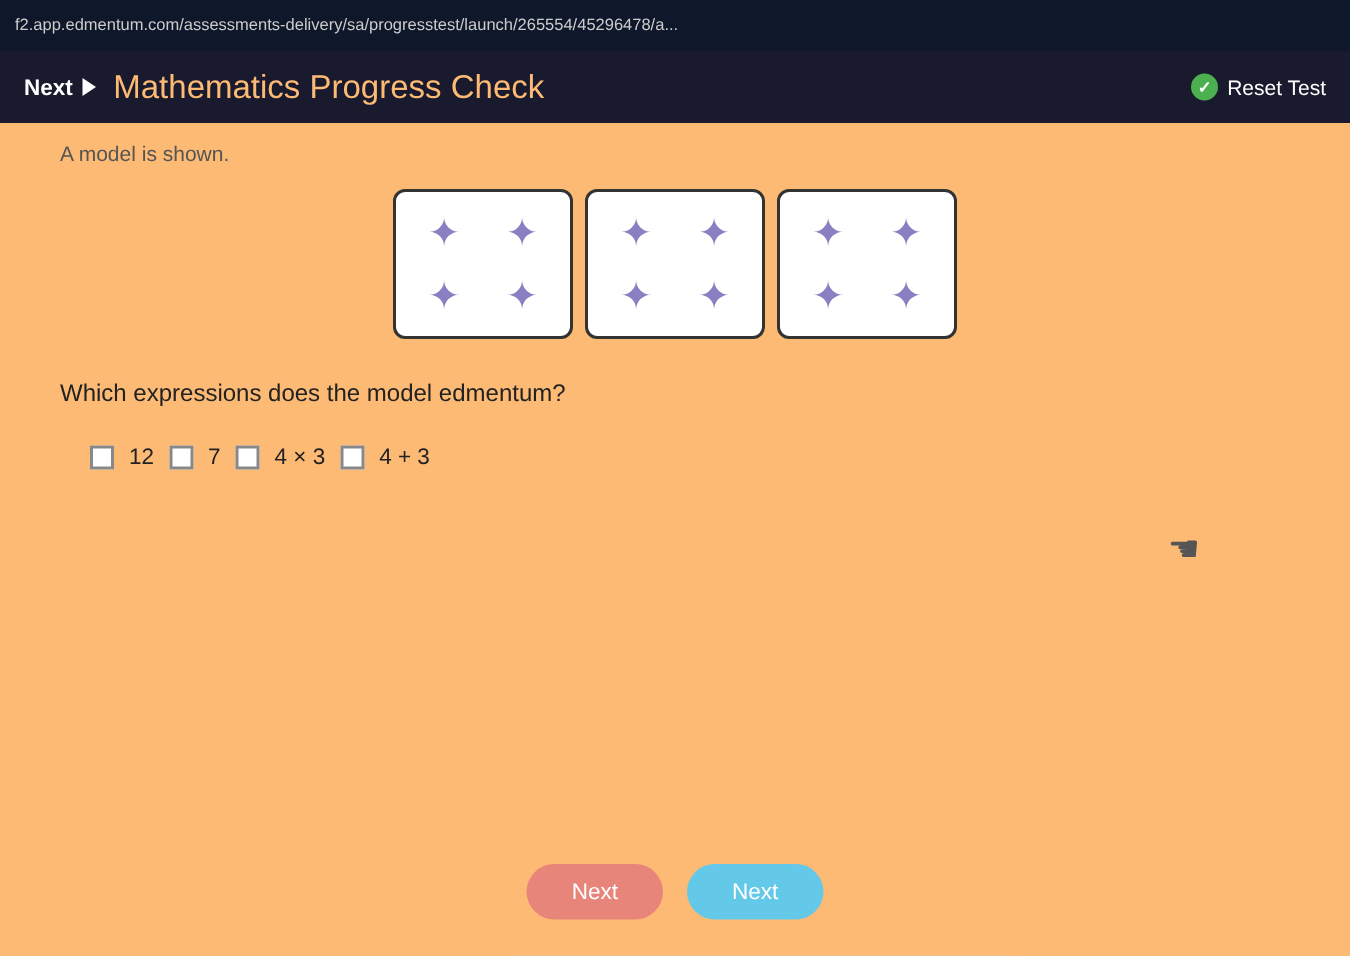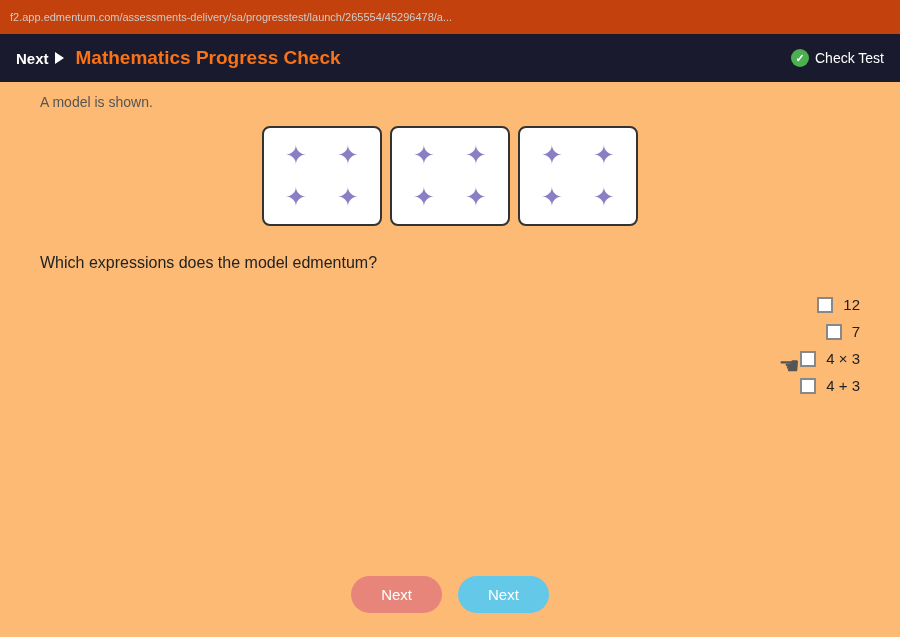--- a/index.html
+++ b/index.html
@@ -7,21 +7,21 @@
       font-family: Arial, sans-serif;
       background: #c8c8c8;
       width: 900px;
       height: 637px;
       overflow: hidden;
       position: relative;
     }
 
     
     .browser-bar {
-      background: #c2410c;
+      background: #0f172a;
       height: 28px;
       display: flex;
       align-items: center;
       padding: 17px 10px;
       color: #ccc;
       font-size: 11px;
     }
 
     
     .app-header {
@@ -56,23 +56,23 @@
     .next-arrow {
       width: 0;
       height: 0;
       border-top: 6px solid transparent;
       border-bottom: 6px solid transparent;
       border-left: 9px solid white;
       display: inline-block;
     }
 
     .header-title {
-      color: #f97316;
-      font-size: 19px;
-      font-weight: bold;
+      color: #fdba74;
+      font-size: 22px;
+      font-weight: normal;
     }
 
     .submit-test-btn {
       display: flex;
       align-items: center;
       gap: 6px;
       background: none;
       border: none;
       color: white;
       font-size: 14px;
@@ -140,24 +140,23 @@
     .question-text {
       font-size: 16px;
       color: #222;
       margin-bottom: 24px;
       font-weight: 500;
     }
 
     
     .choices {
       display: flex;
-      flex-direction: column;
+      flex-direction: row;
       gap: 10px;
       margin-left: 20px;
-      align-items: flex-end;
     }
 
     .choice-item {
       display: flex;
       align-items: center;
       gap: 10px;
       font-size: 15px;
       color: #222;
     }
 
@@ -222,21 +221,21 @@
 <div class="app-header">
   <div class="header-left">
     <button class="next-btn-header">
       <span>Next</span>
       <span class="next-arrow"></span>
     </button>
     <span class="header-title">Mathematics Progress Check</span>
   </div>
   <button class="submit-test-btn">
     <div class="check-circle">✓</div>
-    <span>Check Test</span>
+    <span>Reset Test</span>
   </button>
 </div>
 
 <div class="main-content">
 
   <div class="model-label">A model is shown.</div>
 
   <div class="stars-container">
     <div class="star-box">
       <div class="star">✦</div>

